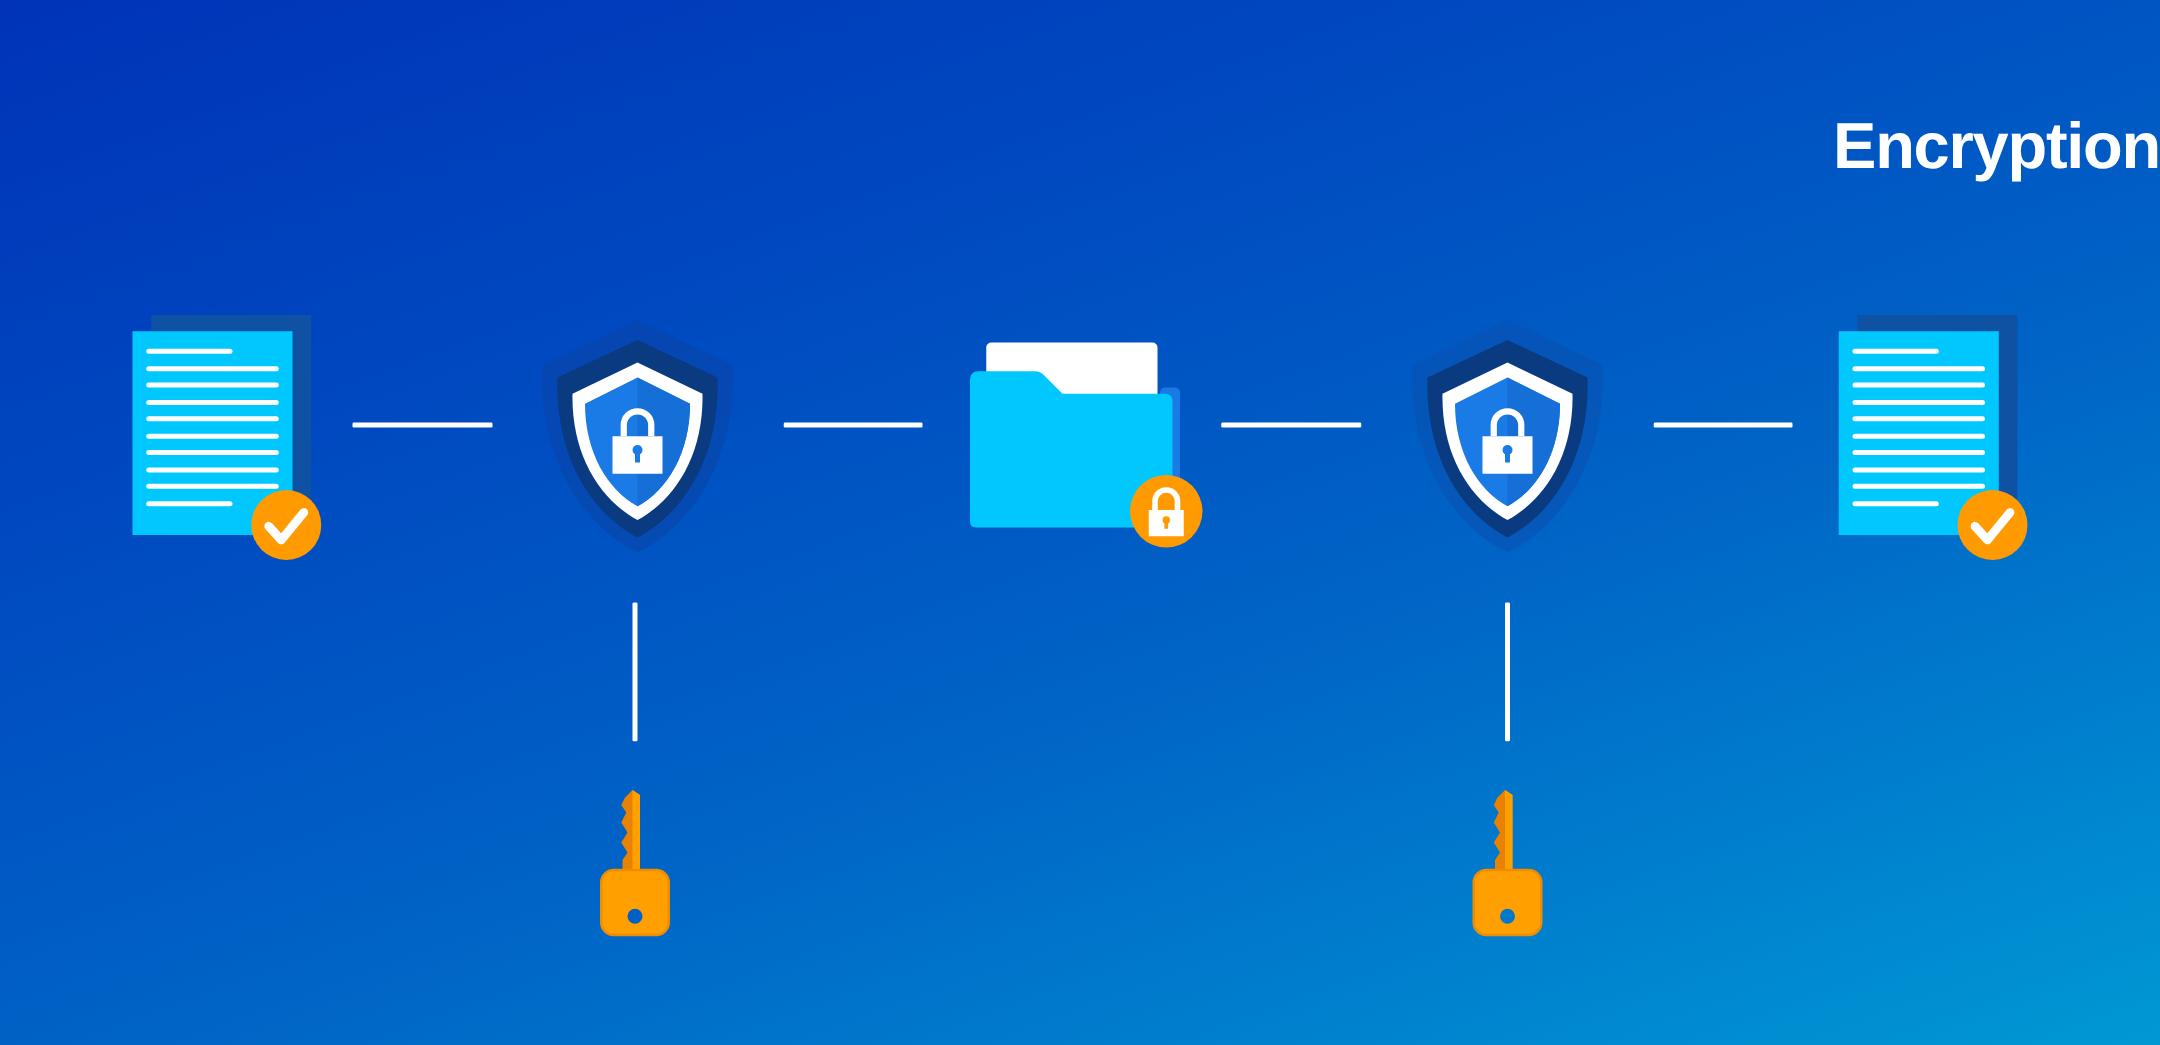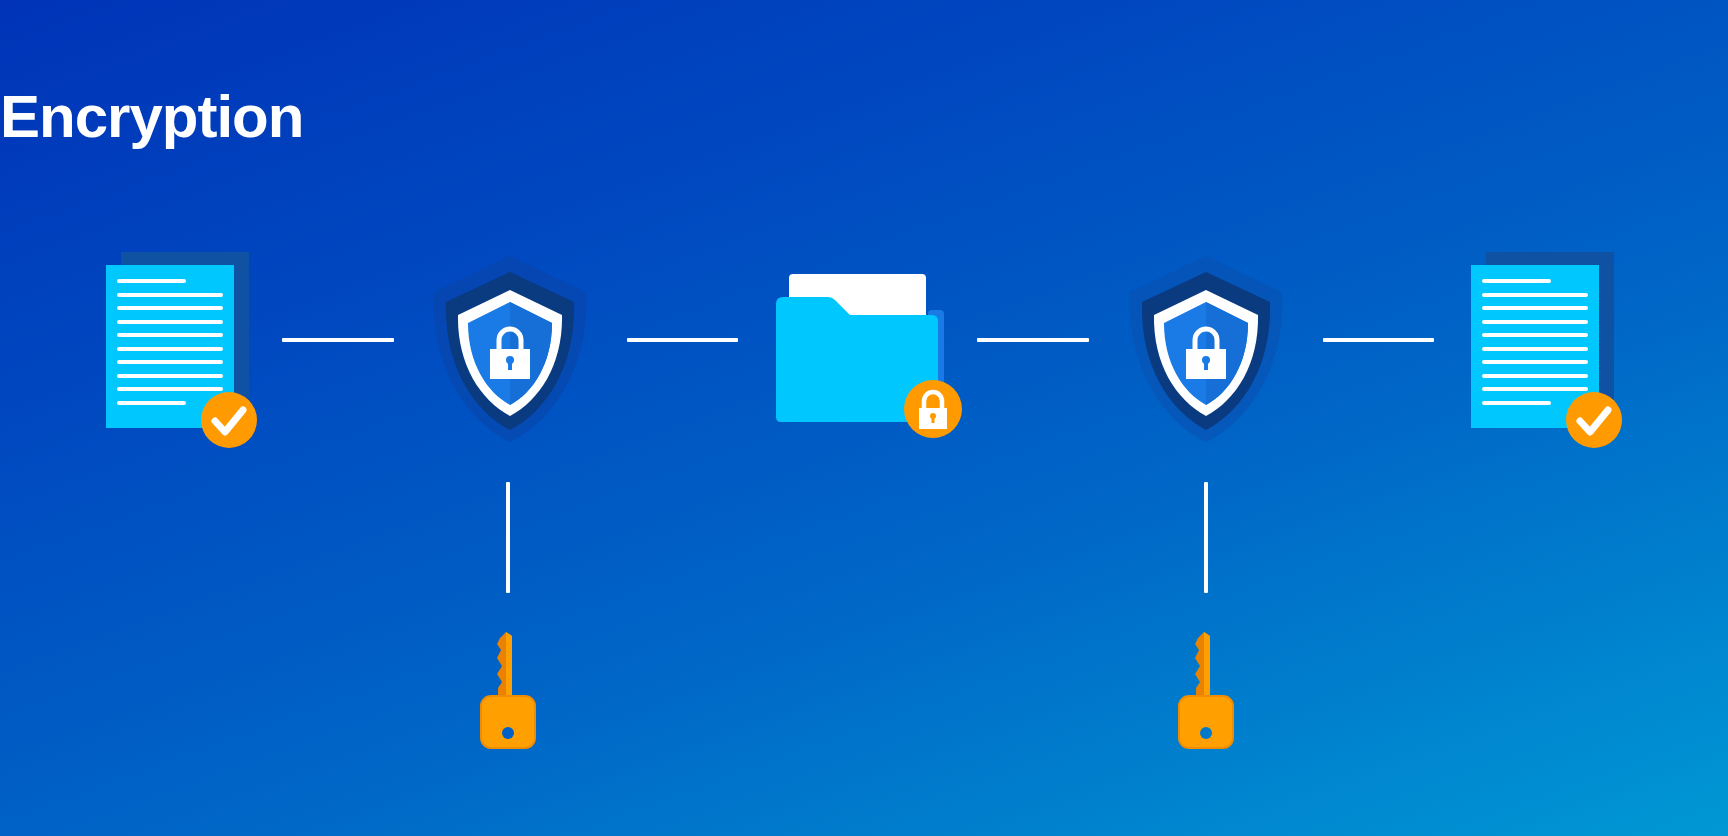--- a/index.html
+++ b/index.html
@@ -2,22 +2,22 @@
 <html><head>
 <meta charset="utf-8">
 <style>
   html, body { margin: 0; padding: 0; }
   body {
     width: 1728px; height: 836px; overflow: hidden; position: relative;
     background: linear-gradient(160deg, #0033b8 0%, #0049c0 30%, #0064c6 60%, #0098d4 100%);
     font-family: "Liberation Sans", sans-serif;
   }
   .title {
-    position: absolute; left: 0; top: 72px; width: 1728px; text-align: left;
-    color: #ffffff; font-weight: bold; font-size: 60px; letter-spacing: -1px; line-height: 90px;
+    position: absolute; left: 0; top: 72px; width: 1728px; text-align: right;
+    color: #ffffff; font-weight: bold; font-size: 52px; letter-spacing: -1px; line-height: 90px;
   }
   .node { position: absolute; }
   .line-h { position: absolute; height: 4px; background: #ffffff; border-radius: 1px; }
   .line-v { position: absolute; width: 4px; background: #ffffff; border-radius: 1px; }
   svg { display: block; }
 </style>
 </head>
 <body>
 
 <div class="title">Encryption</div>

